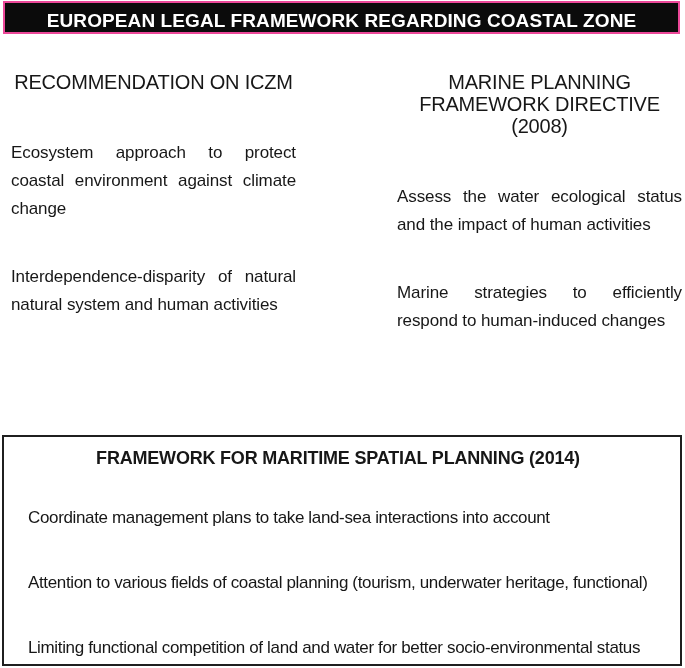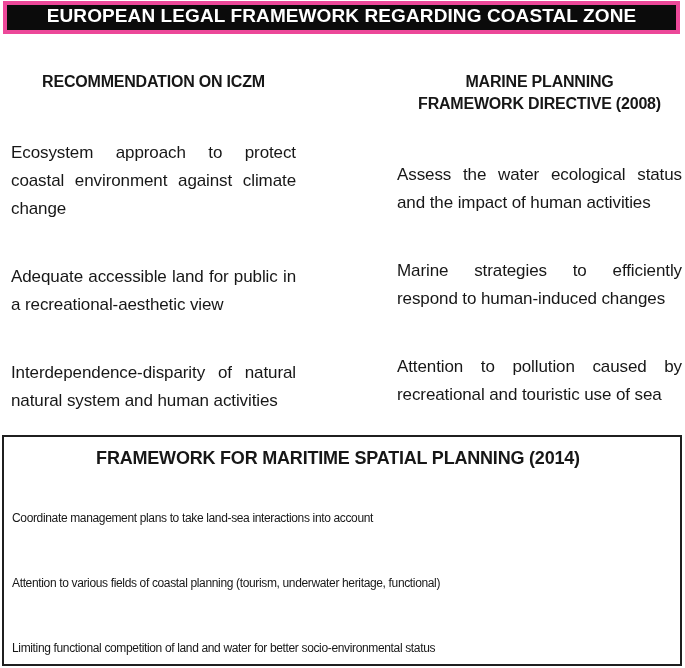--- a/index.html
+++ b/index.html
@@ -10,42 +10,42 @@
     height: 668px;
     background: #ffffff;
     overflow: hidden;
     font-family: "Liberation Sans", sans-serif;
     color: #171717;
   }
   .titlebar {
     margin: 1px 5px 0 3px;
     height: 33px;
     background: #0b0b0b;
-    border: 4px solid #ec4899;
+    border: 2px solid #ec4899;
     display: flex;
-    align-items: flex-start;
+    align-items: flex-end;
     justify-content: center;
   }
   .titlebar span {
     color: #ffffff;
     font-weight: bold;
     font-size: 19px;
     letter-spacing: 0.1px;
     white-space: nowrap;
   }
   .columns {
     display: flex;
     padding: 37px 0 0 11px;
   }
   .col { width: 285px; }
   .col-right { margin-left: 101px; }
   .col-heading {
     text-align: center;
-    font-weight: bold;
-    font-size: 16px;
+    font-weight: normal;
+    font-size: 20px;
     line-height: 22px;
     letter-spacing: -0.2px;
   }
   .item {
     margin: 0;
     margin-top: 40px;
     font-size: 17px;
     line-height: 28px;
     text-align: justify;
     letter-spacing: -0.1px;
@@ -64,23 +64,23 @@
   }
   .box-heading {
     text-align: center;
     font-weight: bold;
     font-size: 18px;
     line-height: 22px;
     letter-spacing: -0.2px;
     white-space: nowrap;
   }
   .box-item {
-    margin: 0;
+    margin: 16px;
     margin-top: 43px;
-    font-size: 12px;
+    font-size: 17px;
     line-height: 22px;
     letter-spacing: -0.35px;
     white-space: nowrap;
   }
   .box-item.first { margin-top: 38px; }
 </style>
 </head>
 <body>
 
 <div class="page">
@@ -89,32 +89,30 @@
     <span>EUROPEAN LEGAL FRAMEWORK REGARDING COASTAL ZONE</span>
   </div>
 
   <div class="columns">
 
     <div class="col">
       <div class="col-heading">
         <div>RECOMMENDATION ON ICZM</div>
       </div>
       <p class="item first">Ecosystem approach to protect coastal environment against climate change</p>
-      <p class="item">Adequate accessible land for public in a recreational-aesthetic view</p>
       <p class="item">Interdependence-disparity of natural natural system and human activities</p>
     </div>
 
     <div class="col col-right">
       <div class="col-heading">
         <div>MARINE PLANNING</div>
         <div>FRAMEWORK DIRECTIVE (2008)</div>
       </div>
       <p class="item first">Assess the water ecological status and the impact of human activities</p>
       <p class="item">Marine strategies to efficiently respond to human-induced changes</p>
-      <p class="item">Attention to pollution caused by recreational and touristic use of sea</p>
     </div>
 
   </div>
 
   <div class="bottom-box">
     <div class="box-heading">FRAMEWORK FOR MARITIME SPATIAL PLANNING (2014)</div>
     <p class="box-item first">Coordinate management plans to take land-sea interactions into account</p>
     <p class="box-item">Attention to various fields of coastal planning (tourism, underwater heritage, functional)</p>
     <p class="box-item">Limiting functional competition of land and water for better socio-environmental status</p>
   </div>

